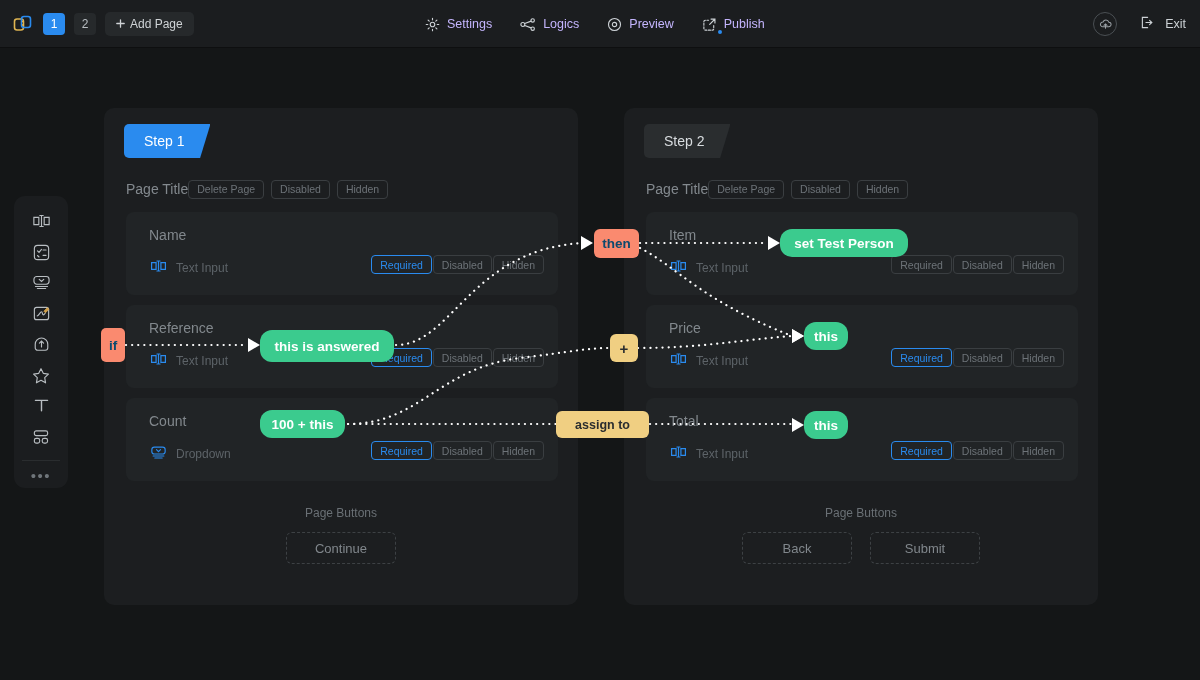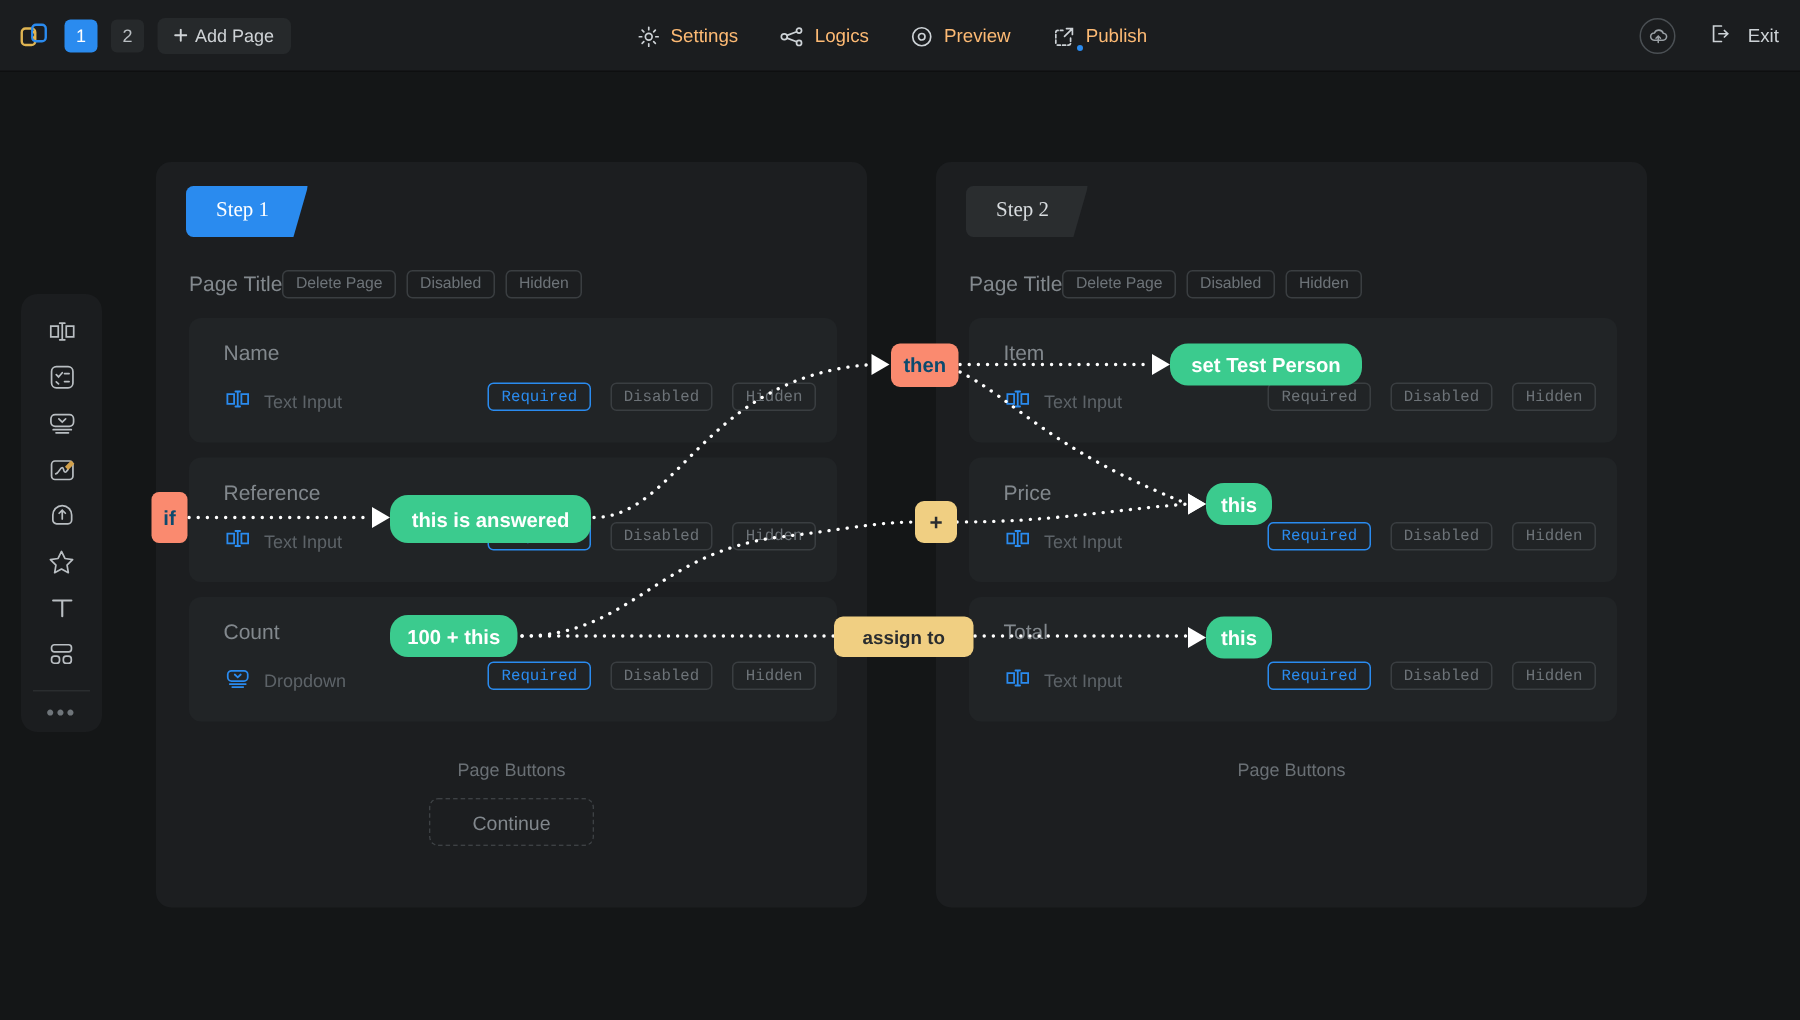--- a/index.html
+++ b/index.html
@@ -31,21 +31,21 @@
     height:24px; padding:0 11px; border-radius:5px; background:#26292b;
     color:#cfd3d6; font-size:12px; display:flex; align-items:center; gap:5px;
     cursor:pointer;
   }
   .tb-center {
     position:absolute; left:425px; top:0; height:48px;
     display:flex; align-items:center; gap:28px;
   }
   .navitem {
     display:flex; align-items:center; gap:7px;
-    color:#fdba74; font-size:12.5px; cursor:pointer; position:relative;
+    color:#c4b5fd; font-size:12.5px; cursor:pointer; position:relative;
   }
   .navitem svg { display:block; }
   .pubdot {
     position:absolute; top:13px; left:16px; width:4px; height:4px;
     border-radius:50%; background:#2a8bef;
   }
   .tb-right {
     position:absolute; right:14px; top:0; height:48px;
     display:flex; align-items:center; gap:22px;
   }
@@ -76,21 +76,20 @@
     position:absolute; width:474px; background:#1c1e20; border-radius:10px;
   }
   #card1 { left:104px; top:108px; height:497px; }
   #card2 { left:624px; top:108px; height:497px; }
 
   .steptab {
     position:absolute; top:16px; left:20px; height:34px;
     padding:0 26px 0 20px; display:flex; align-items:center;
     font-size:14px; border-radius:5px 0 0 5px;
     clip-path: polygon(0 0, 100% 0, 88% 100%, 0 100%);
-    font-family: Liberation Serif, serif;
   }
   .steptab.active { background:#2a8bef; color:#ffffff; }
   .steptab.idle   { background:#2a2d2f; color:#d6dадв; color:#d8dcdf; }
 
   .pagetitlerow {
     position:absolute; top:70px; left:22px; right:18px; height:22px;
     display:flex; align-items:center; justify-content:flex-start;
   }
   .pagetitle { color:#83898e; font-size:14px; }
   .pillrow { display:flex; gap:7px; }
@@ -104,21 +103,21 @@
   .field {
     position:absolute; left:22px; width:432px; height:83px;
     background:#212426; border-radius:8px;
   }
   .f1 { top:104px; } .f2 { top:197px; } .f3 { top:290px; }
   .fieldlabel { position:absolute; left:23px; top:15px; color:#82888d; font-size:14px; }
   .fieldtype {
     position:absolute; left:23px; top:47px; display:flex; align-items:center; gap:8px;
     color:#5d6368; font-size:12px;
   }
-  .fieldpills { position:absolute; right:14px; top:43px; display:flex; gap:13px;font-family:Liberation Mono, monospace; }
+  .fieldpills { position:absolute; right:14px; top:43px; display:flex; gap:1px; }
 
   .pagebuttons-label {
     position:absolute; left:0; right:0; top:398px; text-align:center;
     color:#6a7075; font-size:12px;
   }
   .pagebuttons-row {
     position:absolute; left:0; right:0; top:424px;
     display:flex; justify-content:center; gap:18px;
   }
   .ghostbtn {
@@ -440,20 +439,24 @@
         <span>Text Input</span>
       </div>
       <div class="fieldpills">
         <div class="pill on">Required</div>
         <div class="pill">Disabled</div>
         <div class="pill">Hidden</div>
       </div>
     </div>
 
     <div class="pagebuttons-label">Page Buttons</div>
+    <div class="pagebuttons-row">
+      <div class="ghostbtn">Back</div>
+      <div class="ghostbtn">Submit</div>
+    </div>
   </div>
 
   <svg class="wires">
 
     <path class="wire" d="M126 345 H 248"></path>
     <polygon class="arrowfill" points="248,338 260,345 248,352"></polygon>
 
     <path class="wire" d="M396 345 C 452 345, 470 250, 582 243"></path>
     <polygon class="arrowfill" points="581,236 593,243 581,250"></polygon>
 

